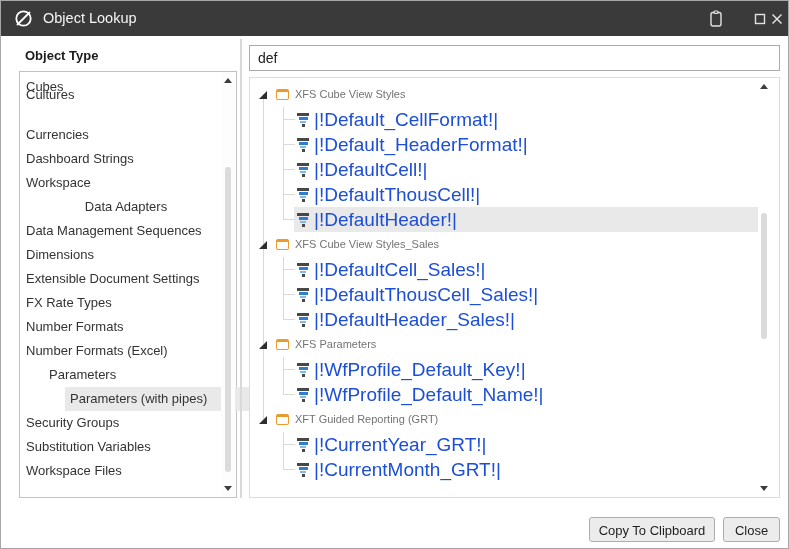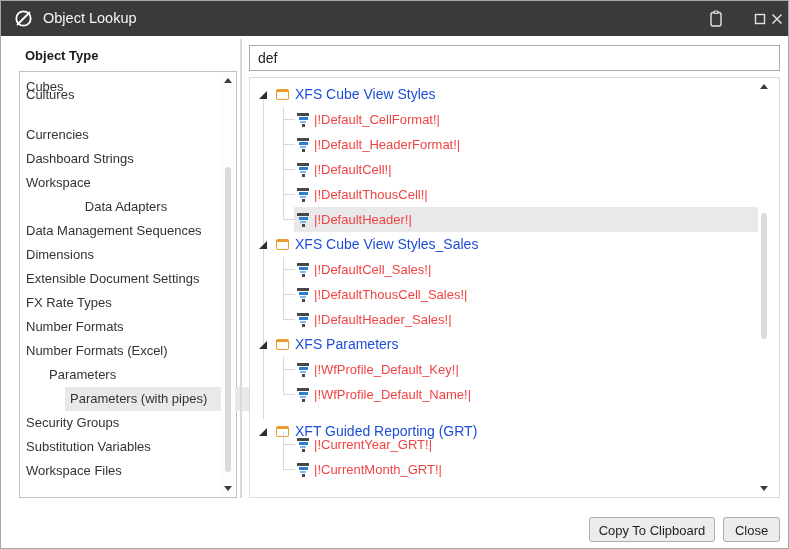--- a/index.html
+++ b/index.html
@@ -36,27 +36,27 @@
   
   .treepanel{position:absolute;left:248px;top:76px;width:531px;height:421px;border:1px solid #dcdcdc;box-sizing:border-box;background:#fff;}
   .treerows{position:absolute;left:0;top:0;right:0;bottom:0;overflow:hidden;}
   .rootline{position:absolute;left:13px;width:1px;background:#d9d9d9;}
   .trow{position:absolute;left:0;width:100%;height:25px;cursor:default;}
   .hl{position:absolute;left:44px;top:0;width:464px;height:25px;background:var(--selection,#e9e9e9);}
   .conn-v{position:absolute;left:33px;top:0;width:1px;background:#d9d9d9;}
   .conn-h{position:absolute;left:33px;top:12px;width:12px;height:1px;background:#d9d9d9;}
   .expander{position:absolute;left:8px;top:8px;fill:#2e2e2e;}
   .folder{position:absolute;left:26px;top:7px;width:13px;height:11px;box-sizing:border-box;border:1px solid var(--folder,#ea9b2d);border-top:3px solid var(--folder,#ea9b2d);border-radius:2px;background:#fff;}
-  .glabel{position:absolute;left:45px;top:0;line-height:25px;font-size:14px;color:#1d4ed8;white-space:nowrap;}
+  .glabel{position:absolute;left:45px;top:0;line-height:25px;font-size:11px;color:#737373;white-space:nowrap;}
   .funnel{position:absolute;left:46px;top:6px;width:14px;height:14px;display:flex;flex-direction:column;align-items:center;}
   .f1{width:12px;height:3px;background:#474747;}
   .f2{width:9px;height:3px;background:var(--funnel,#2d7dd2);margin-top:1px;}
   .f3{width:6px;height:2px;background:#85b7e8;margin-top:1px;}
   .f4{width:3px;height:3px;background:#474747;margin-top:1px;}
-  .ilabel{position:absolute;left:64px;top:0;line-height:25px;font-size:13px;color:#ef4444;white-space:nowrap;}
+  .ilabel{position:absolute;left:64px;top:0;line-height:25px;font-size:19px;color:#1d4ed8;white-space:nowrap;}
 
   
   .btn{position:absolute;top:516px;height:25px;box-sizing:border-box;border:1px solid #adadad;border-radius:3px;background:#ececec;font-size:13px;color:#1f1f1f;font-family:"Liberation Sans","DejaVu Sans",sans-serif;text-align:center;line-height:23px;cursor:default;}
   .btn-copy{left:588px;width:126px;}
   .btn-close{left:722px;width:57px;}
 </style>
 </head>
 <body>
 
 <div class="window">
@@ -247,21 +247,21 @@
           <span class="conn-v" style="height:13px"></span>
           <span class="conn-h"></span>
           <span class="funnel">
             <span class="f1"></span>
             <span class="f2"></span>
             <span class="f3"></span>
             <span class="f4"></span>
           </span>
           <span class="ilabel">|!WfProfile_Default_Name!|</span>
         </div>
-        <div class="trow group" style="top: 329px; margin-top: 12px;">
+        <div class="trow group" style="top: 329px;">
           <svg class="expander" width="10" height="10" viewBox="0 0 10 10">
             <polygon points="1,9 9,9 9,1"></polygon>
           </svg>
           <span class="folder"></span>
           <span class="glabel">XFT Guided Reporting (GRT)</span>
         </div>
         <div class="trow item" style="top: 354px;">
           <span class="conn-v" style="height:25px"></span>
           <span class="conn-h"></span>
           <span class="funnel">

